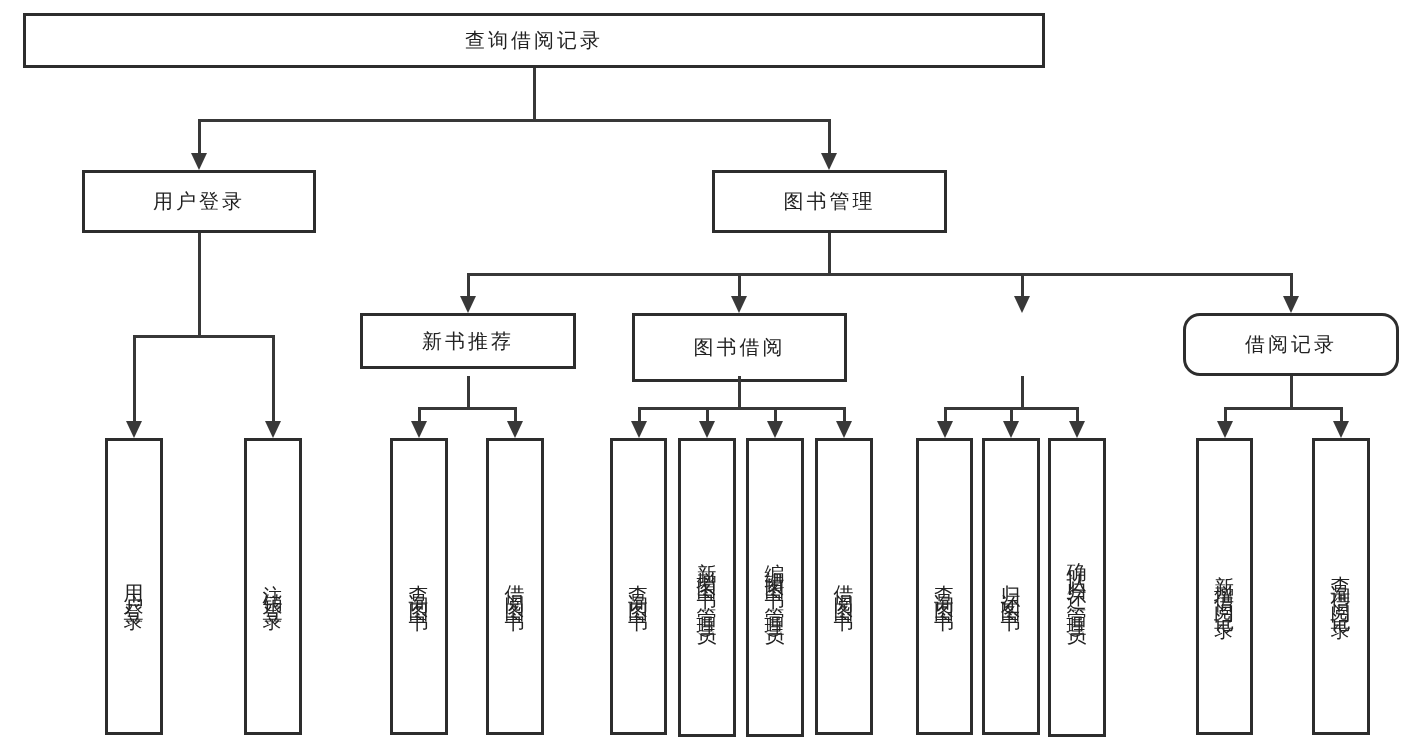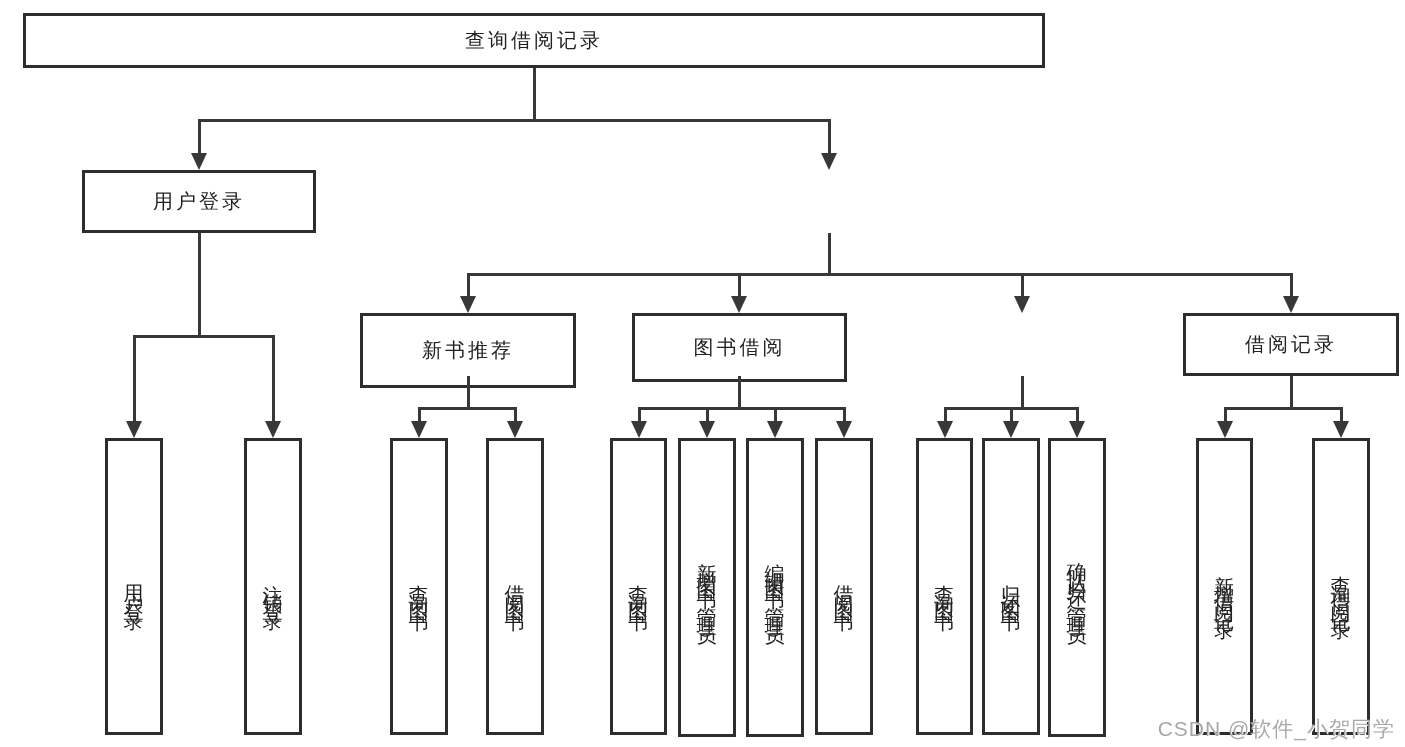--- a/index.html
+++ b/index.html
@@ -75,28 +75,31 @@
 
 <div class="canvas">
 
   <div class="box" style="left:23px; top:13px; width:1022px; height:55px;">
     <span class="htext">查询借阅记录</span>
   </div>
 
   <div class="box" style="left:82px; top:170px; width:234px; height:63px;">
     <span class="htext">用户登录</span>
   </div>
-
-  <div class="box" style="left:360px; top:313px; width:216px; height:75px;">
+  <div class="box" style="left:712px; top:170px; width:235px; height:63px;">
+    <span class="htext">图书管理</span>
+  </div>
+
+  <div class="box" style="left:360px; top:313px; width:216px; height:56px;">
     <span class="htext">新书推荐</span>
   </div>
   <div class="box" style="left:632px; top:313px; width:215px; height:69px;">
     <span class="htext">图书借阅</span>
   </div>
-  <div class="box" style="left:1183px; top:313px; width:216px; height:63px;">
+  <div class="box" style="left:1183px; top:313px; width:216px; height:63px;border-radius:17px;">
     <span class="htext">借阅记录</span>
   </div>
 
   <div class="box vbox" style="left:105px; top:438px; width:58px; height:297px;">
     <span class="vtext">用户登录</span>
   </div>
   <div class="box vbox" style="left:244px; top:438px; width:58px; height:297px;">
     <span class="vtext">注销登录</span>
   </div>
 
@@ -192,15 +195,14 @@
     <div class="ah" style="left:1069px; top:421px;"></div>
 
     <div class="vl" style="left:1290px; top:376px; height:31px;"></div>
     <div class="hl" style="left:1224px; top:407px; width:119px;"></div>
     <div class="vl" style="left:1224px; top:407px; height:14px;"></div>
     <div class="ah" style="left:1217px; top:421px;"></div>
     <div class="vl" style="left:1340px; top:407px; height:14px;"></div>
     <div class="ah" style="left:1333px; top:421px;"></div>
   </div>
 
-  <div class="watermark">CSDN @软件_小贺同学</div>
 
 </div>
 
 </body></html>

